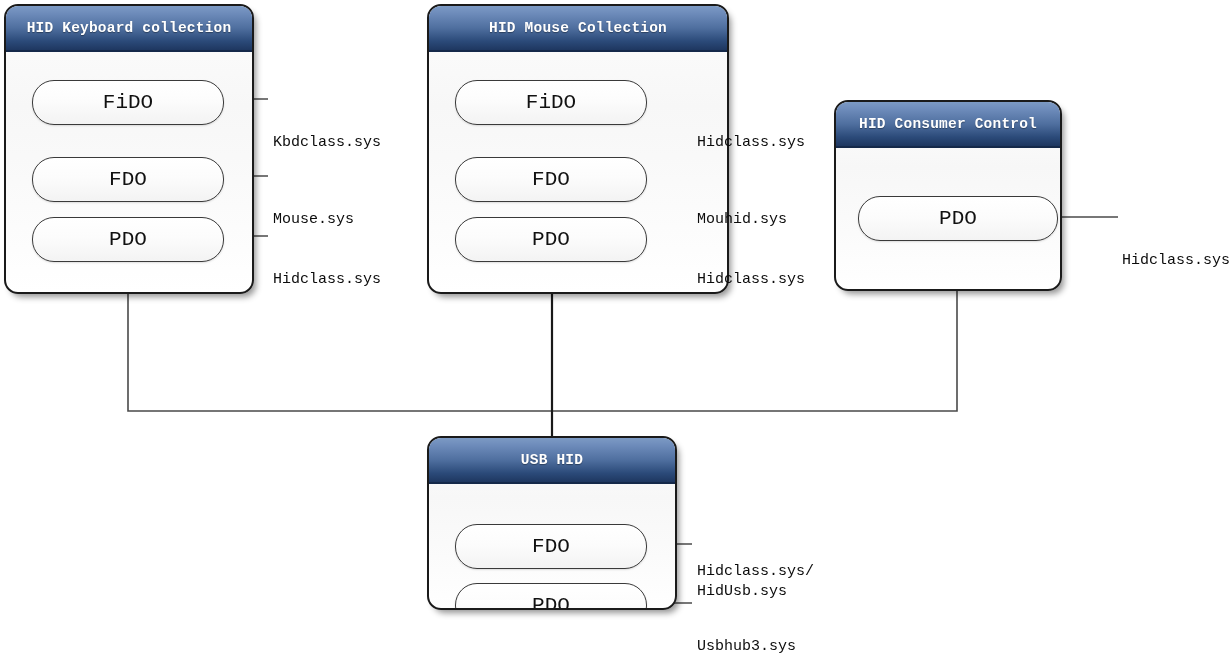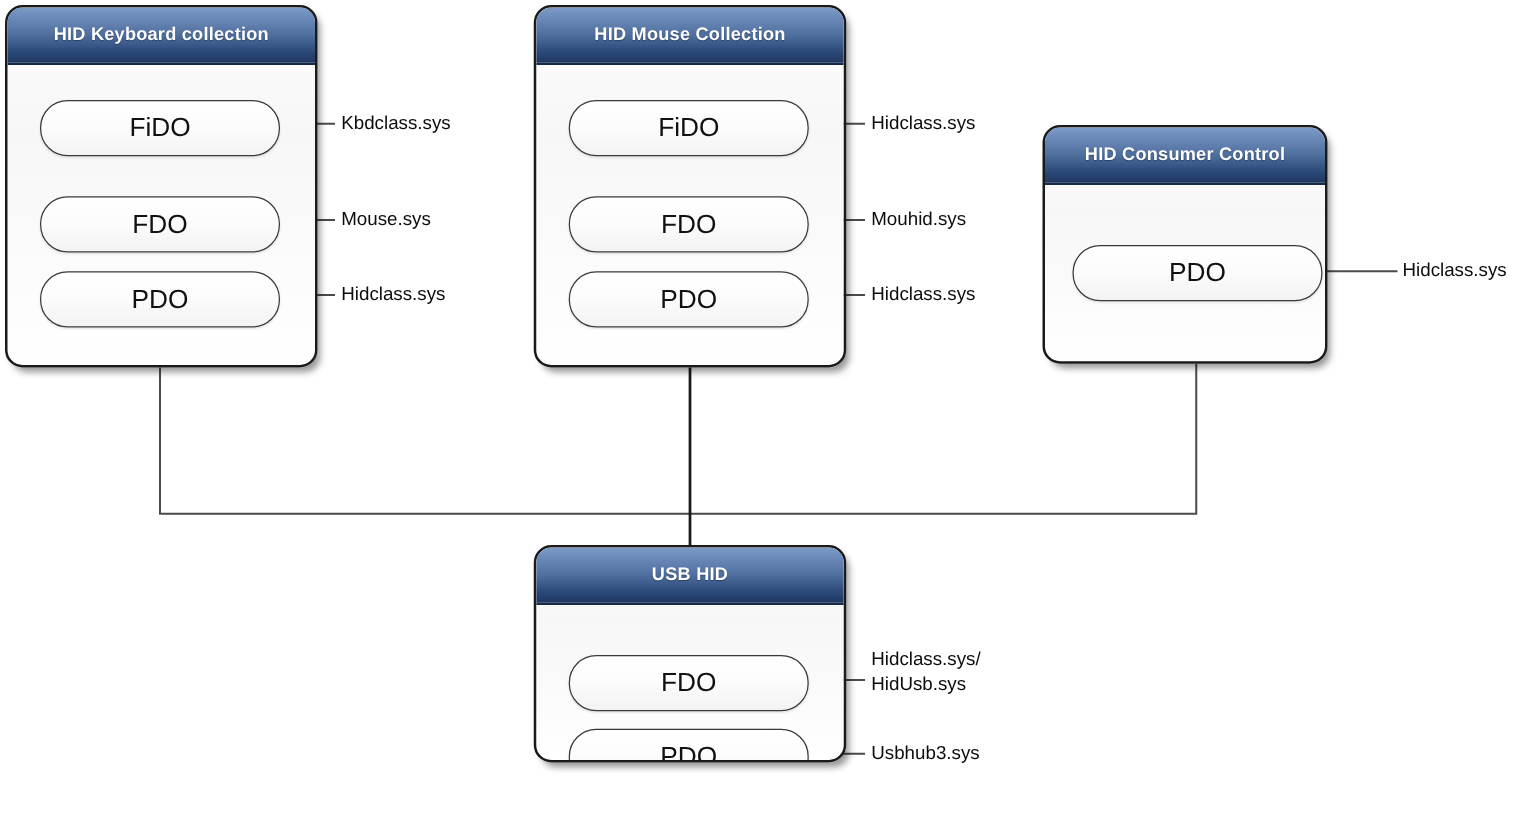--- a/index.html
+++ b/index.html
@@ -13,20 +13,21 @@
     position: relative;
     overflow: hidden;
     font-family: "Liberation Sans", sans-serif;
   }
 
   #stage {
     position: absolute;
     left: 0; top: 0;
     width: 1232px;
     height: 666px;
+    font-family: Liberation Mono, monospace;
   }
 
   
   #connectors {
     position: absolute;
     left: 0; top: 0;
     width: 1232px;
     height: 666px;
     pointer-events: none;
   }
@@ -75,20 +76,21 @@
     box-shadow: 0 1px 2px rgba(0,0,0,0.13);
   }
 
   
   .side-label {
     position: absolute;
     font-size: 15px;
     color: #0c0c0c;
     white-space: pre;
     line-height: 1.33;
+    margin-top: 44px;
   }
 </style>
 </head>
 <body>
 
 <div id="stage">
 
   <svg id="connectors" viewBox="0 0 1232 666" width="1232" height="666">
 
     <path d="M 128 294 L 128 411 L 552 411" fill="none" stroke="#4a4a4a" stroke-width="1.6"></path>
@@ -123,21 +125,21 @@
       <div class="pill" style="left:26px; top:165px; width:192px; height:45px;">
         <span>PDO</span>
       </div>
     </div>
   </div>
 
   <div class="side-label" style="left:273px; top:89px;">Kbdclass.sys</div>
   <div class="side-label" style="left:273px; top:166px;">Mouse.sys</div>
   <div class="side-label" style="left:273px; top:226px;">Hidclass.sys</div>
 
-  <div class="group-box" style="left:427px; top:4px; width:250px; height:290px;">
+  <div class="group-box" style="left:427px; top:4px; width:302px; height:290px;">
     <div class="group-header">HID Mouse Collection</div>
     <div class="group-body">
       <div class="pill" style="left:26px; top:28px; width:192px; height:45px;">
         <span>FiDO</span>
       </div>
       <div class="pill" style="left:26px; top:105px; width:192px; height:45px;">
         <span>FDO</span>
       </div>
       <div class="pill" style="left:26px; top:165px; width:192px; height:45px;">
         <span>PDO</span>

